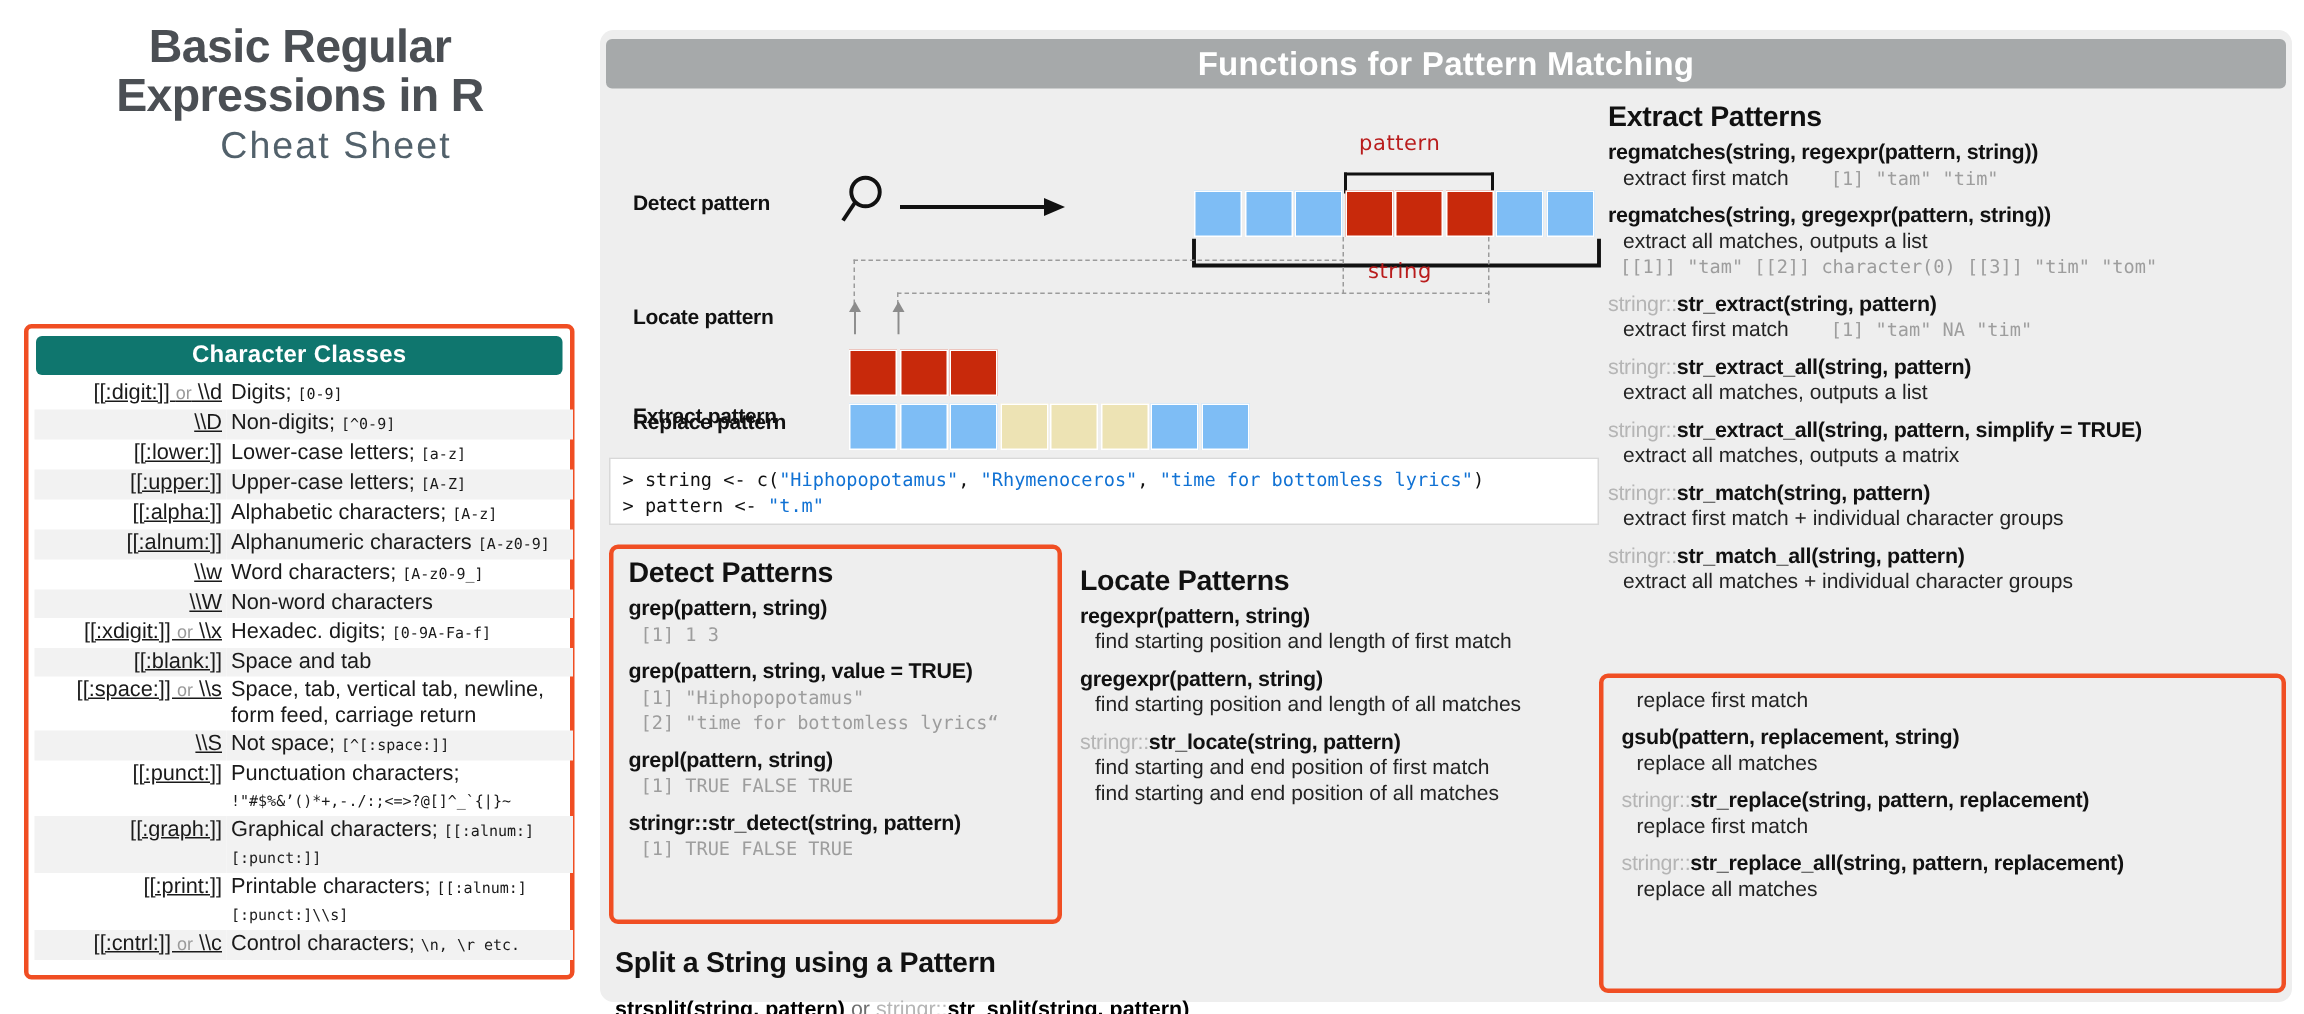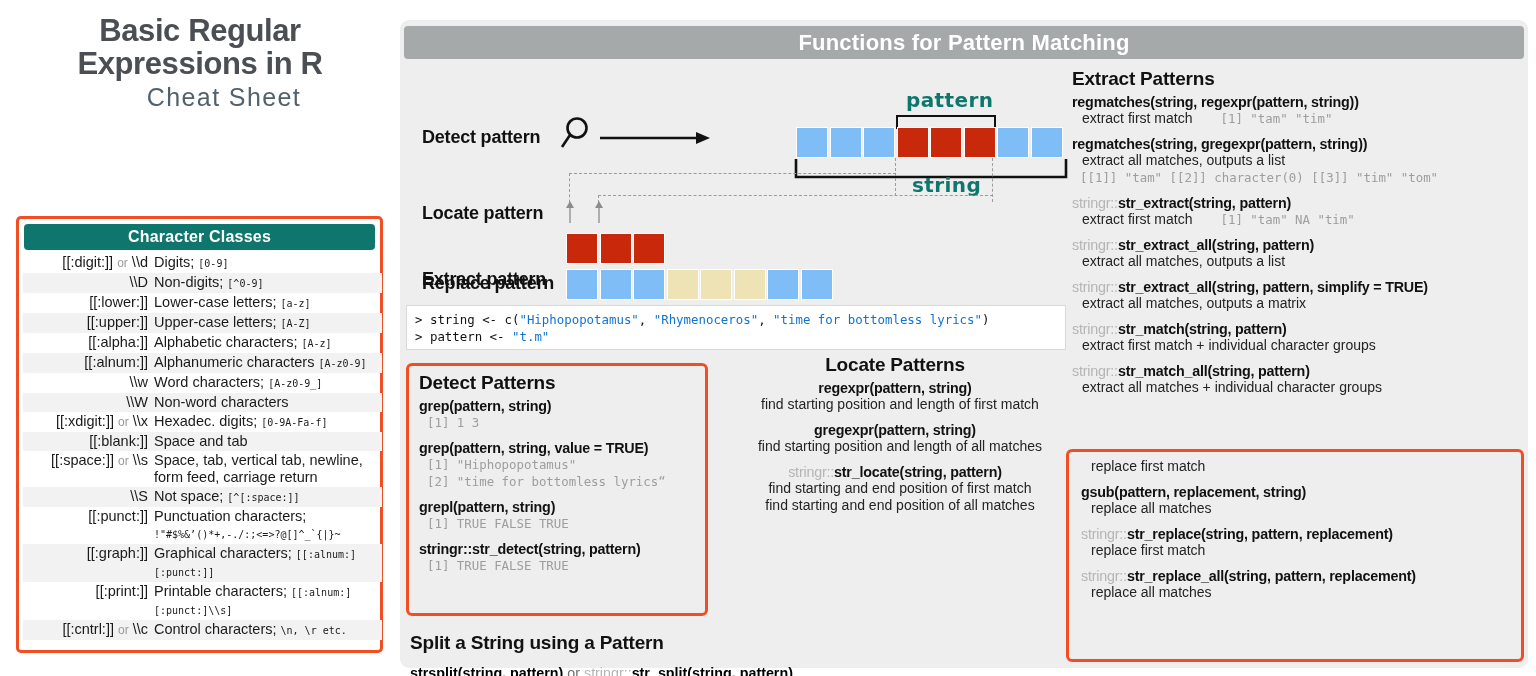--- a/index.html
+++ b/index.html
@@ -33,74 +33,74 @@
   }
   table.cc-table{
     margin:3px 4px 0 4px;width:353px;border-collapse:collapse;
     table-layout:fixed;
   }
   table.cc-table td{
     padding:1px 3px;vertical-align:top;font-size:14.5px;color:#1a1a1a;
     line-height:17px;
   }
   table.cc-table tr.alt{background:#f2f2f2;}
-  td.cc-key{width:122px;text-align:right;padding-right:6px;white-space:nowrap;}
+  td.cc-key{width:122px;text-align:right;padding-right:6px;white-space:nowrap;text-decoration:underline;}
   td.cc-val{width:225px;text-align:left;}
   .mono{font-family:"DejaVu Sans Mono",monospace;font-size:10px;}
   .or{color:#9a9a9a;font-size:12px;}
 
   
   #main-panel{
     position:absolute;left:400px;top:20px;width:1128px;height:648px;
     background:#eeeeee;border-radius:9px;
   }
   #banner{
     position:absolute;left:4px;top:6px;width:1120px;height:33px;
     background:#A6A9AA;border-radius:4px;
     color:#fff;font-weight:bold;font-size:22px;text-align:center;line-height:33px;
     letter-spacing:0.2px;
   }
   
   #diagram{position:absolute;left:0;top:45px;width:680px;height:235px;}
   .diag-label{
-    position:absolute;font-weight:bold;font-size:18px;color:#111;
+    position:absolute;font-weight:bold;font-size:14px;color:#111;
     letter-spacing:-0.2px;white-space:nowrap;
   }
   .cell{
     position:absolute;width:32px;height:31px;border:1.6px solid #ffffff;
     box-sizing:border-box;
   }
   .c-blue{background:#7EBDF5;}
   .c-red{background:#C8290B;}
   .c-tan{background:#EDE3B4;}
   .brace{position:absolute;border:2.2px solid #111;border-bottom:none;}
   .dash-v{position:absolute;border-left:1.2px dashed #9b9b9b;}
   .dash-h{position:absolute;border-top:1.2px dashed #9b9b9b;}
   .annot{
-    position:absolute;font-size:20px;color:#0f766e;
-    font-family:"DejaVu Sans",sans-serif;font-weight:700;letter-spacing:0.4px;
+    position:absolute;font-size:14px;color:#b91c1c;
+    font-family:"DejaVu Sans",sans-serif;font-weight:400;letter-spacing:0.4px;
   }
   
   #console{
     position:absolute;left:6px;top:285px;width:660px;height:45px;
     background:#ffffff;border:1px solid #d8d8d8;box-sizing:border-box;
     padding:5px 8px;font-family:"DejaVu Sans Mono",monospace;
     font-size:12.4px;line-height:17px;color:#111;
   }
   .str{color:#1172d4;}
   
   .sec-title{font-weight:bold;font-size:19px;color:#111;letter-spacing:-0.2px;}
   .fn{font-weight:bold;font-size:14.3px;color:#111;letter-spacing:-0.2px;margin-top:9px;}
   .fn:first-of-type{margin-top:4px;}
   .desc{font-size:14px;color:#232323;margin-left:10px;line-height:17px;}
   .out{font-family:"DejaVu Sans Mono",monospace;font-size:12.4px;color:#9d9d9d;margin-left:8px;line-height:17px;}
   .pkg{color:#b5b5b5;font-weight:normal;}
   .redbox{position:absolute;border:3px solid #F04E23;border-radius:6px;box-sizing:border-box;}
   #detect-box{left:6px;top:343px;width:302px;height:253px;padding:6px 10px;}
-  #locate-col{position:absolute;left:320px;top:334px;width:350px;text-align:center;}
+  #locate-col{position:absolute;left:320px;top:357px;width:350px;}
   #split-col{position:absolute;left:10px;top:612px;width:660px;}
   #extract-col{position:absolute;left:672px;top:48px;width:452px;}
   #replace-box{left:666px;top:429px;width:458px;height:213px;padding:6px 12px;}
   .out-inline{display:inline-block;margin-left:28px;}
 </style>
 </head>
 <body>
 
 <div id="left-panel">
 

